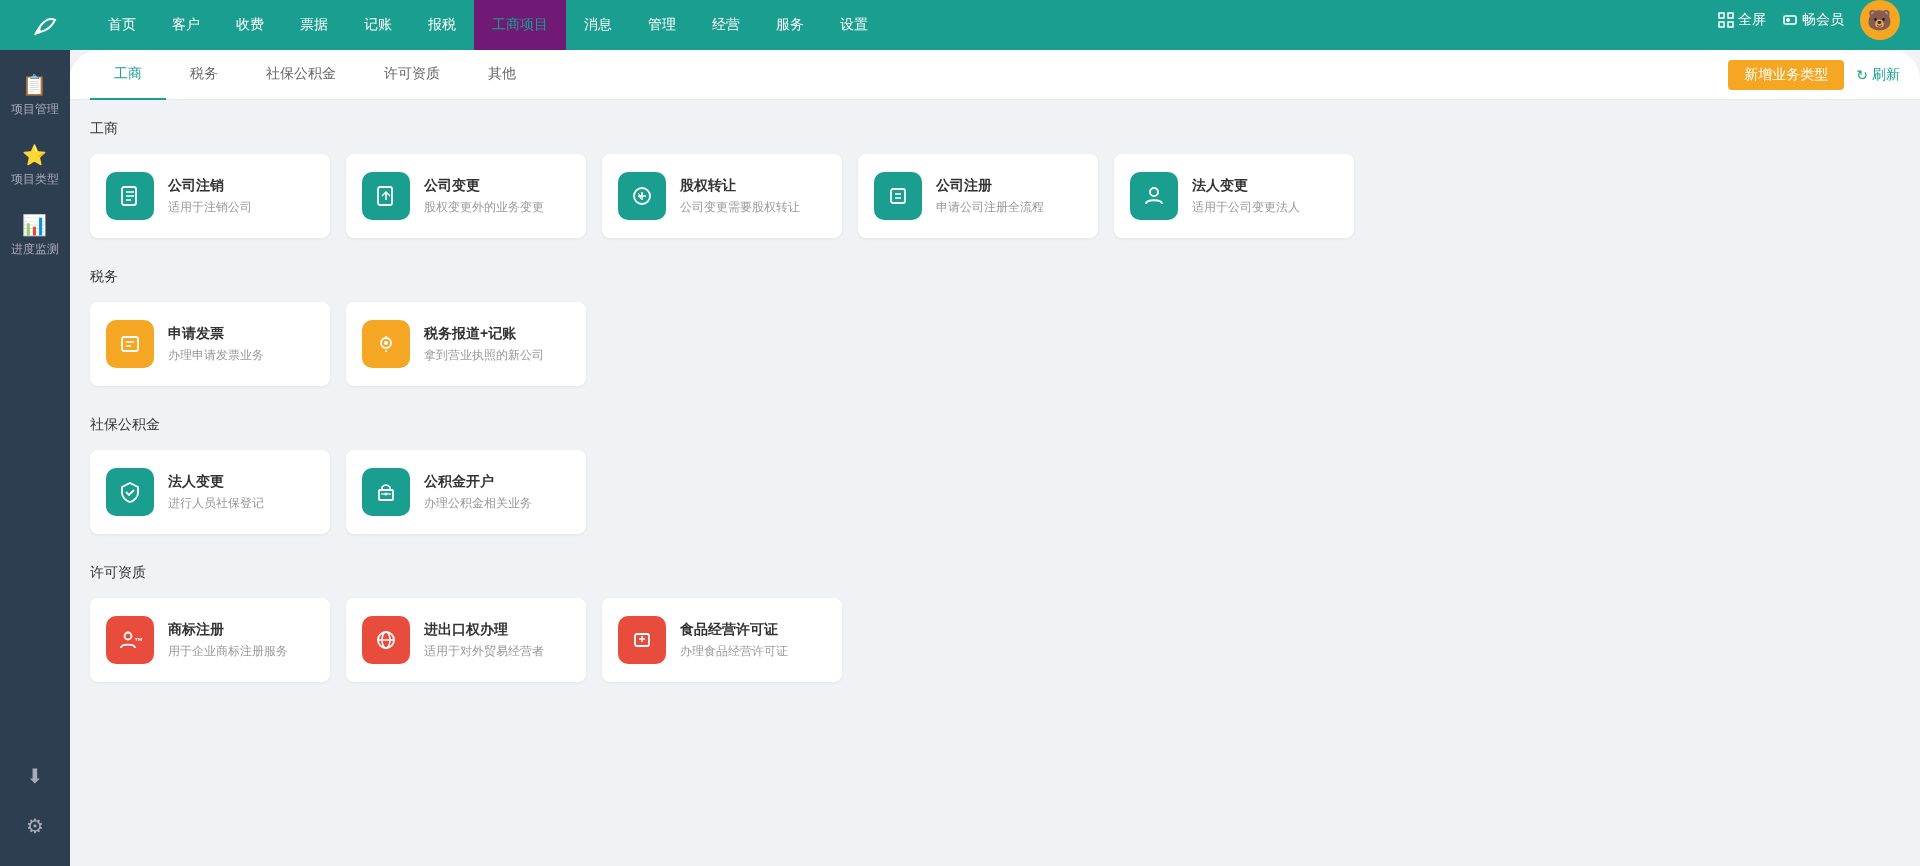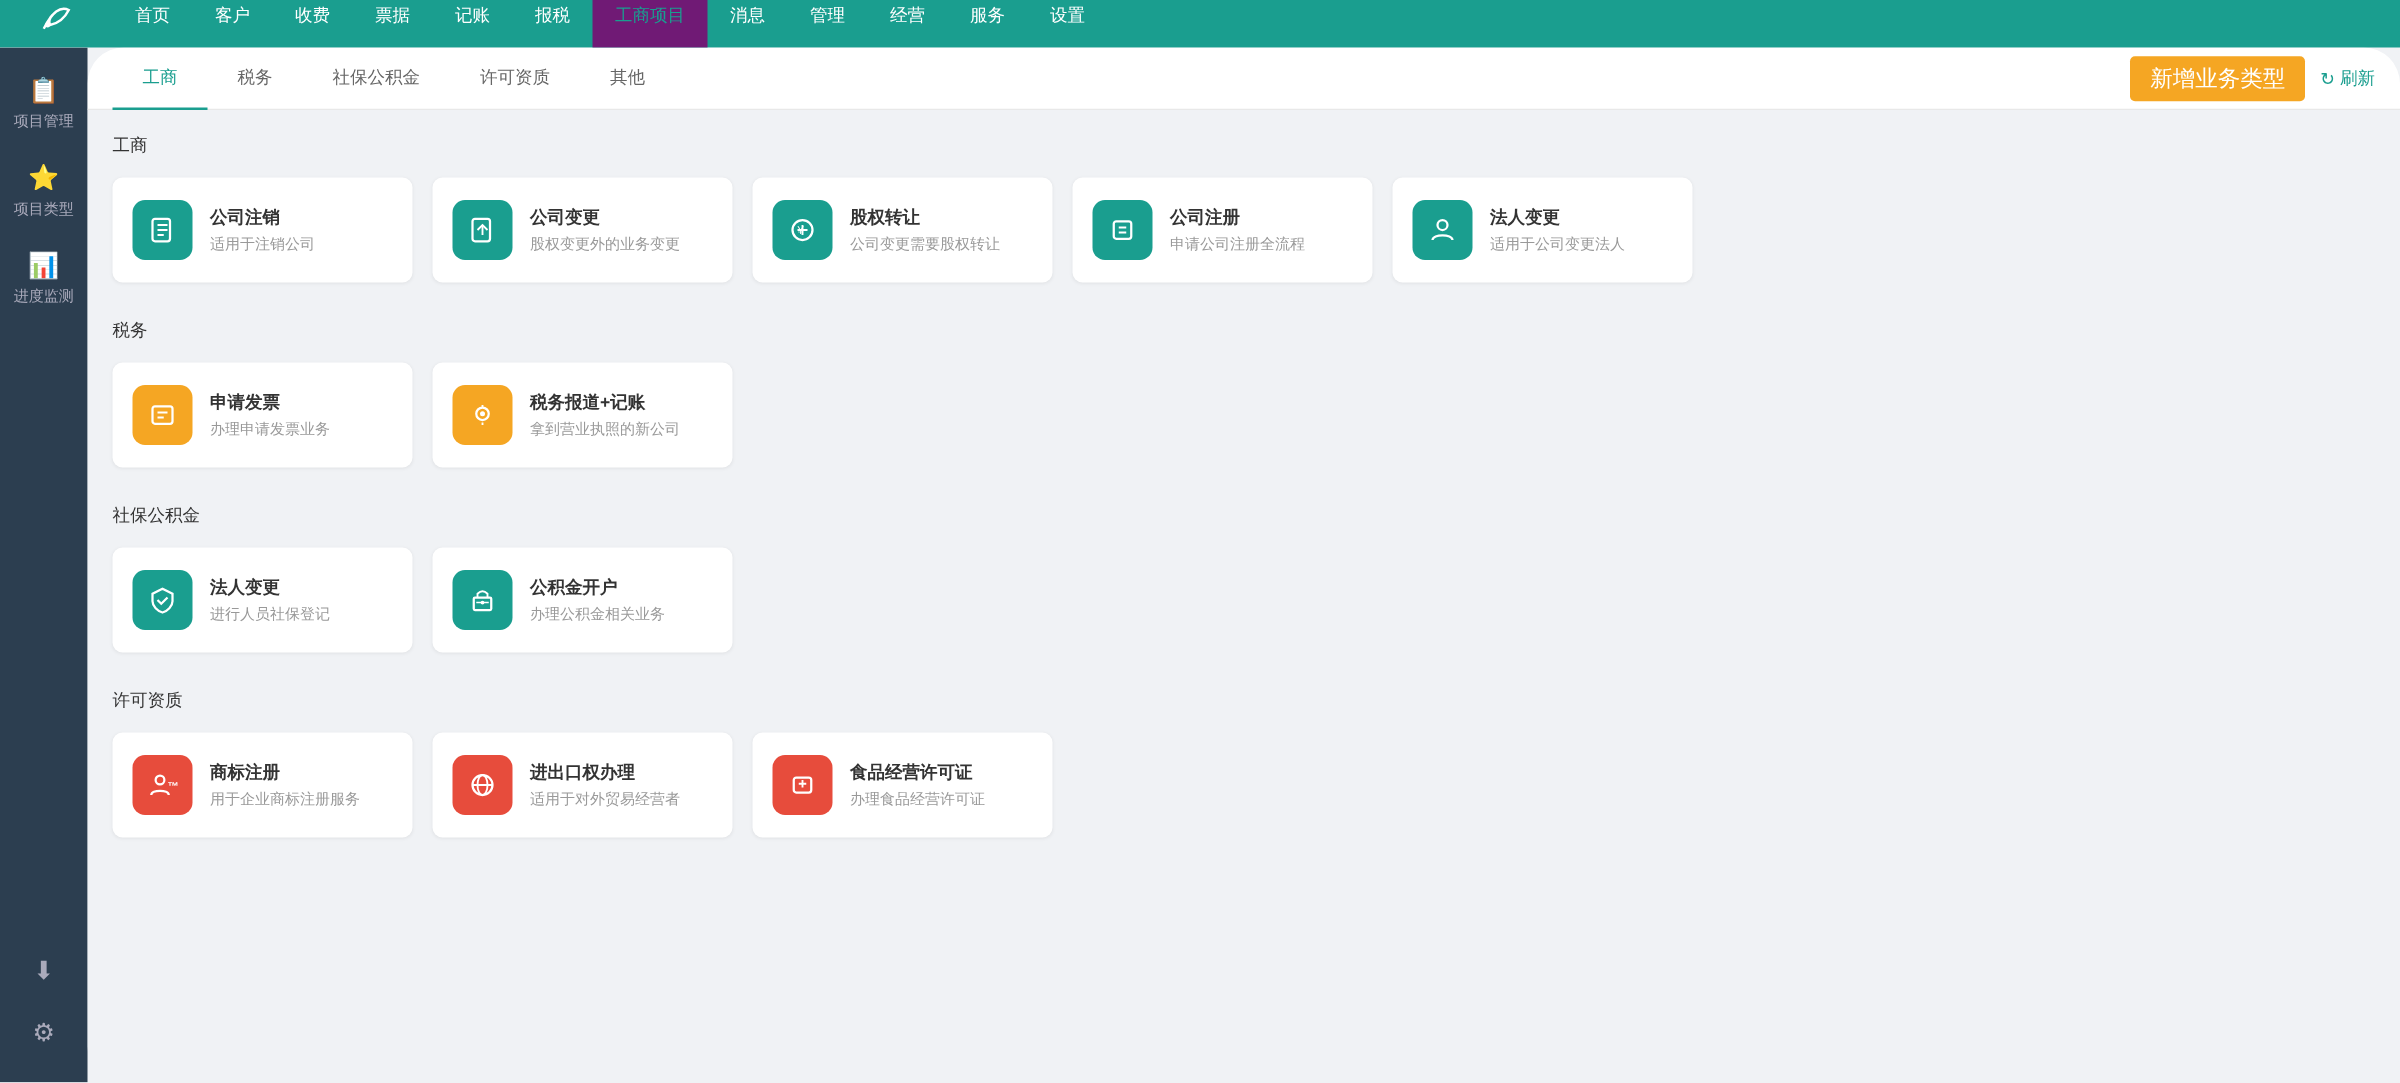--- a/index.html
+++ b/index.html
@@ -1,23 +1,23 @@
 <!DOCTYPE html>
 <html><head>
   <meta charset="utf-8">
   <style>
     * { margin: 0; padding: 0; box-sizing: border-box; }
     body { font-family: 'Microsoft YaHei', sans-serif; background: #f0f2f5; width: 1920px; height: 866px; overflow: hidden; display: flex; flex-direction: column; }
 
     
     .top-nav {
       background: #1a9e8f;
-      height: 38px;
-      display: flex;
-      align-items: flex-end;
+      height: 50px;
+      display: flex;
+      align-items: flex-start;
       padding: 0 20px;
       flex-shrink: 0;
     }
     .top-nav .logo {
       width: 50px;
       height: 50px;
       display: flex;
       align-items: center;
       justify-content: center;
       margin-right: 20px;
@@ -162,21 +162,21 @@
       display: flex;
       align-items: center;
       gap: 12px;
     }
     .btn-add-type {
       background: #f5a623;
       color: #fff;
       border: none;
       padding: 6px 16px;
       border-radius: 4px;
-      font-size: 18px;
+      font-size: 14px;
       cursor: pointer;
     }
     .btn-refresh {
       color: #1a9e8f;
       font-size: 14px;
       cursor: pointer;
       display: flex;
       align-items: center;
       gap: 4px;
     }
@@ -260,20 +260,39 @@
     <div class="nav-item">票据</div>
     <div class="nav-item">记账</div>
     <div class="nav-item">报税</div>
     <div class="nav-item active">工商项目</div>
     <div class="nav-item">消息</div>
     <div class="nav-item">管理</div>
     <div class="nav-item">经营</div>
     <div class="nav-item">服务</div>
     <div class="nav-item">设置</div>
   </div>
+  <div class="top-nav-right">
+    <div class="fullscreen-btn">
+      <svg width="16" height="16" viewBox="0 0 16 16" fill="white">
+          <rect x="1" y="1" width="5" height="5" fill="none" stroke="white" stroke-width="1.5"></rect>
+          <rect x="10" y="1" width="5" height="5" fill="none" stroke="white" stroke-width="1.5"></rect>
+          <rect x="1" y="10" width="5" height="5" fill="none" stroke="white" stroke-width="1.5"></rect>
+          <rect x="10" y="10" width="5" height="5" fill="none" stroke="white" stroke-width="1.5"></rect>
+        </svg>
+      <span>全屏</span>
+    </div>
+    <div class="member-btn">
+      <svg width="16" height="16" viewBox="0 0 16 16" fill="none">
+          <rect x="2" y="4" width="12" height="8" rx="1" stroke="white" stroke-width="1.5"></rect>
+          <circle cx="6" cy="8" r="2" fill="white"></circle>
+        </svg>
+      <span>畅会员</span>
+    </div>
+    <div class="mascot">🐻</div>
+  </div>
 </div>
 
 <div class="main-layout">
 
   <div class="left-sidebar">
     <div class="sidebar-item">
       <span class="icon">📋</span>
       <span>项目管理</span>
     </div>
     <div class="sidebar-item">

